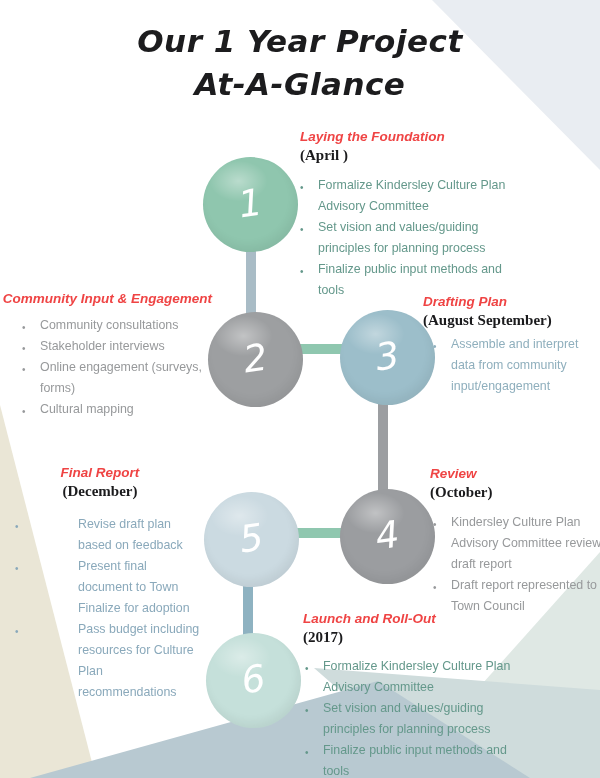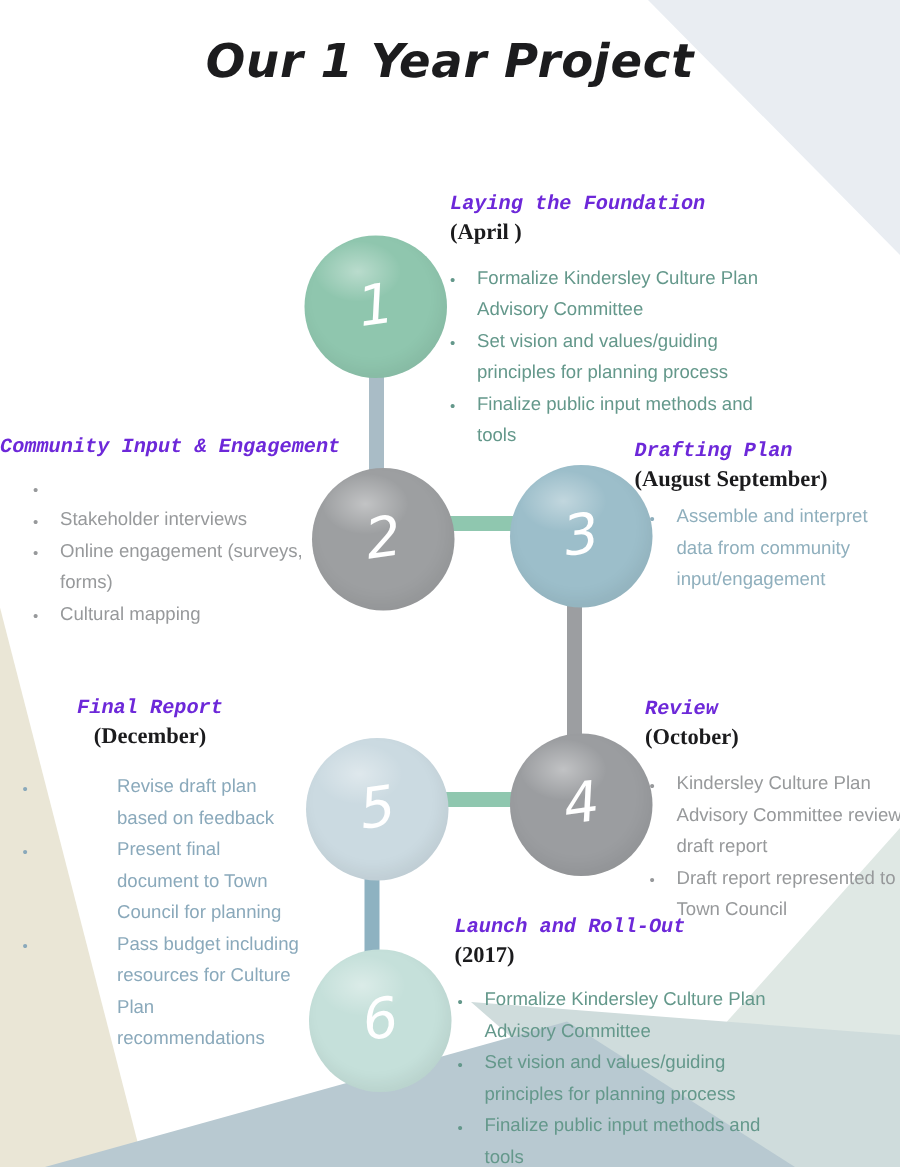--- a/index.html
+++ b/index.html
@@ -16,22 +16,22 @@
   .circle{position:absolute;width:95px;height:95px;border-radius:50%;z-index:2;
           box-shadow:inset -3px -6px 10px rgba(0,0,0,.06);}
   .circle::after{content:"";position:absolute;left:7%;top:4%;width:60%;height:42%;
           border-radius:50%;
           background:radial-gradient(ellipse at center,rgba(255,255,255,.38),rgba(255,255,255,0) 72%);}
   .num{position:absolute;left:50%;top:50%;transform:translate(-52%,-54%) rotate(-8deg);
        color:#fff;font-family:"DejaVu Sans",sans-serif;font-style:italic;
        font-size:37px;line-height:1;z-index:3;}
 
   .sec{position:absolute;z-index:3;}
-  .sec .h{font-family:Liberation Mono, monospace;font-style:italic;font-weight:bold;
-          font-size:13.5px;line-height:1.25;color:#6d28d9;white-space:nowrap;}
+  .sec .h{font-family:Liberation Sans, sans-serif;font-style:italic;font-weight:bold;
+          font-size:13.5px;line-height:1.25;color:#ef4444;white-space:nowrap;}
   .sec .d{font-family:"Liberation Serif",serif;font-weight:bold;font-size:15px;
           line-height:1.25;color:#1b1b1d;white-space:nowrap;}
   .bullets{margin-top:8px;font-size:12.4px;line-height:1.7;}
   .bullet{display:flex;align-items:flex-start;}
   .dot{flex:0 0 18px;font-size:10px;padding-top:4px;}
   .bt{display:block;}
 
   .sec1{left:300px;top:129px;width:215px;}
   .sec1 .bullets{margin-top:10px;} .sec1 .bt{width:205px;}
 
@@ -70,20 +70,21 @@
   <svg class="bg" width="600" height="778" viewBox="0 0 600 778">
     <polygon points="432,0 600,0 600,170" fill="#e9edf2"></polygon>
     <polygon points="0,405 0,778 96,778" fill="#eae6d6"></polygon>
     <polygon points="600,552 600,778 398,778" fill="#dfe8e4"></polygon>
     <polygon points="314,668 600,690 600,778 440,778" fill="#cfdcdc"></polygon>
     <polygon points="30,778 378,681 530,778" fill="#b8c9d1"></polygon>
   </svg>
 
   <div class="title">
     <div>Our 1 Year Project</div>
+    <div>At-A-Glance</div>
   </div>
 
   <div class="connector cn12" style="background-color: rgb(169, 188, 198);"></div>
   <div class="connector cn23" style="background-color: rgb(143, 199, 175);"></div>
   <div class="connector cn34" style="background-color: rgb(156, 158, 161);"></div>
   <div class="connector cn45" style="background-color: rgb(143, 199, 175);"></div>
   <div class="connector cn56" style="background-color: rgb(142, 178, 193);"></div>
 
   <div class="circle c1" style="background-color: rgb(143, 198, 174);">
     <span class="num">1</span>
@@ -121,20 +122,21 @@
           <span class="bt">Finalize public input methods and tools</span>
         </div>
       </div>
   </div>
 
   <div class="sec sec2">
     <div class="h">Community Input &amp; Engagement</div>
     <div class="bullets" style="color: rgb(151, 153, 155);">
         <div class="bullet">
           <span class="dot">•</span>
+          <span class="bt">Community consultations</span>
         </div>
         <div class="bullet">
           <span class="dot">•</span>
           <span class="bt">Stakeholder interviews</span>
         </div>
         <div class="bullet">
           <span class="dot">•</span>
           <span class="bt">Online engagement (surveys, forms)</span>
         </div>
         <div class="bullet">
@@ -173,21 +175,21 @@
   <div class="sec sec5">
     <div class="h">Final Report</div>
     <div class="d">(December)</div>
     <div class="bullets" style="color: rgb(138, 169, 187);">
         <div class="bullet">
           <span class="dot">•</span>
           <span class="bt">Revise draft plan based on feedback</span>
         </div>
         <div class="bullet">
           <span class="dot">•</span>
-          <span class="bt">Present final document to Town Council for planning</span>
+          <span class="bt">Present final document to Town Finalize for adoption</span>
         </div>
         <div class="bullet">
           <span class="dot">•</span>
           <span class="bt">Pass budget including resources for Culture Plan recommendations</span>
         </div>
       </div>
   </div>
 
   <div class="sec sec6">
     <div class="h">Launch and Roll-Out</div>

